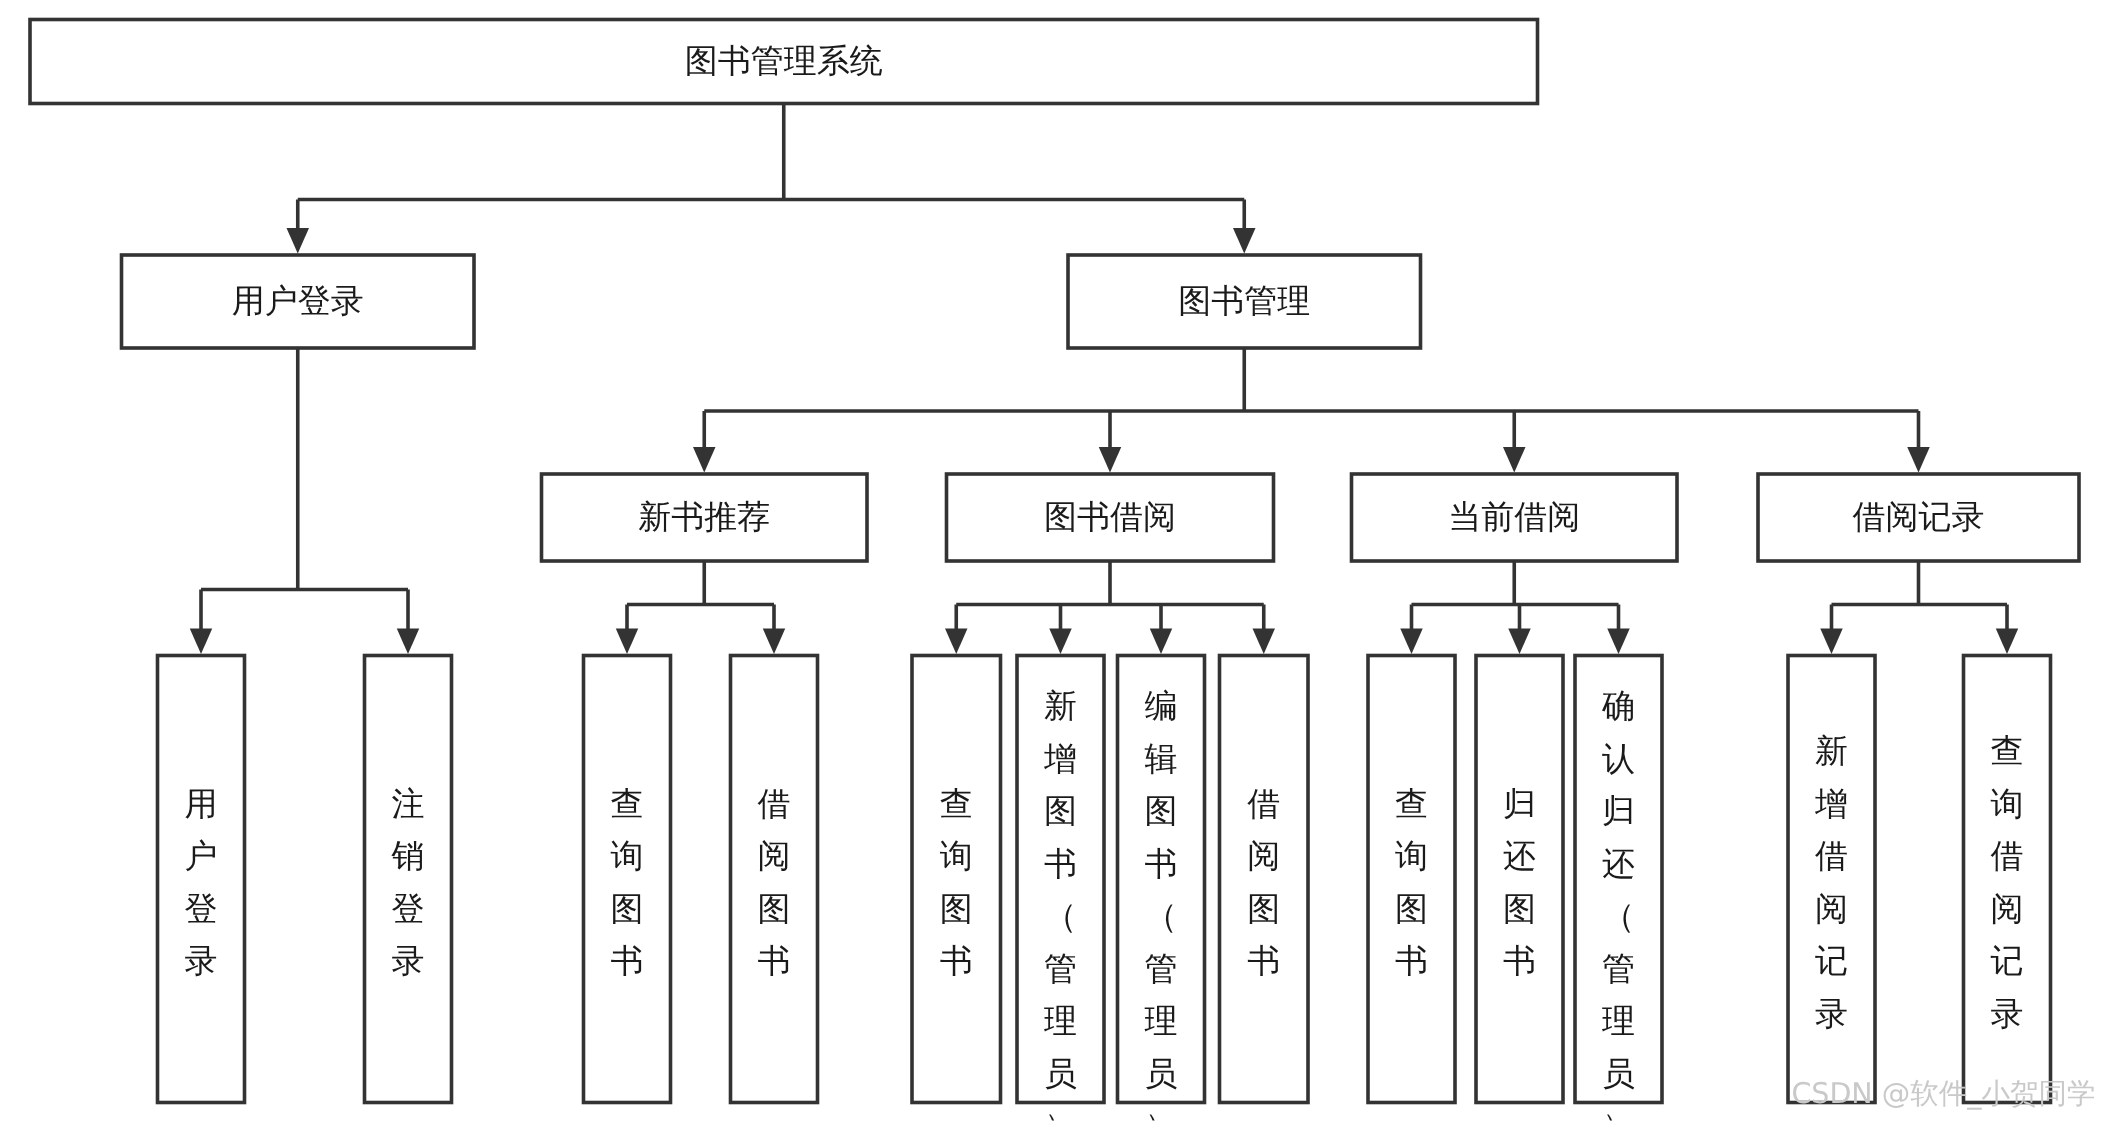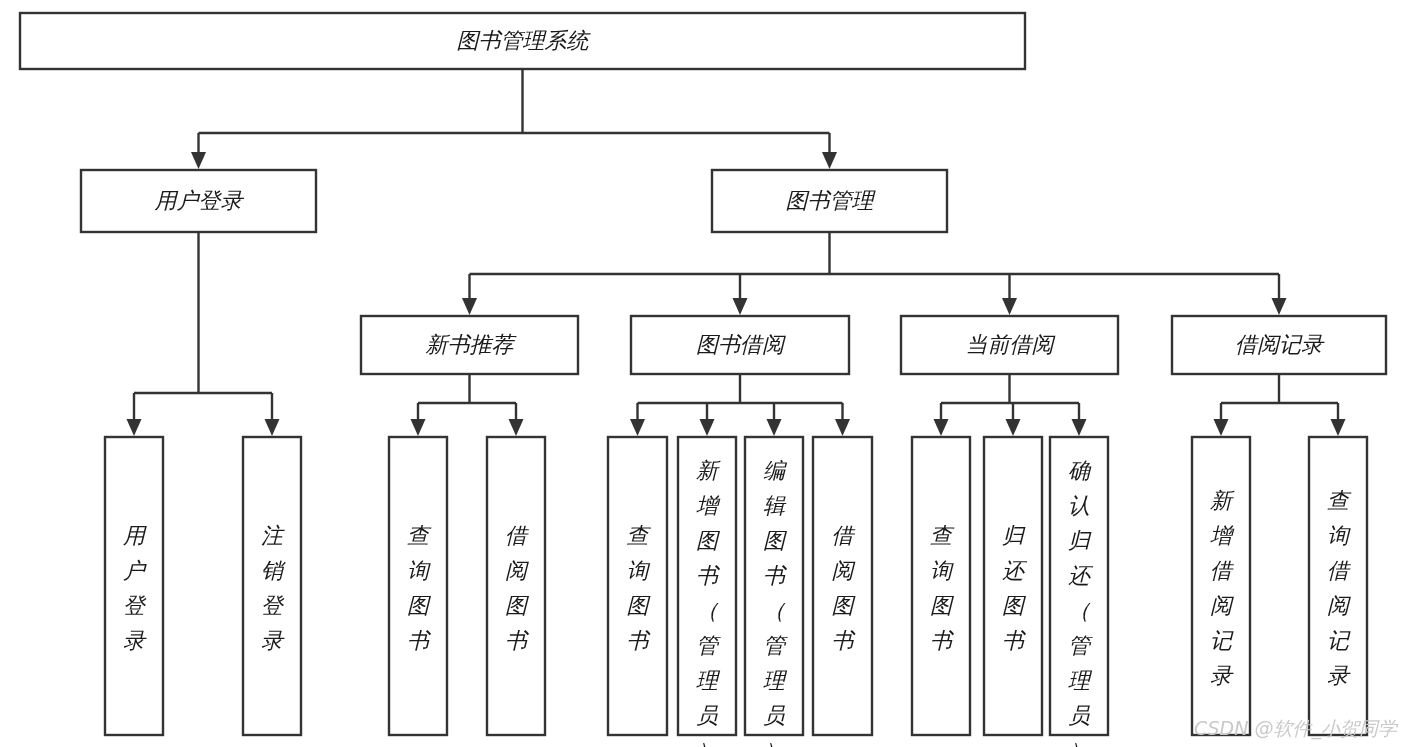--- a/index.html
+++ b/index.html
@@ -13,21 +13,20 @@
     position: relative;
     font-family: "DejaVu Sans", "Liberation Sans", sans-serif;
     overflow: hidden;
   }
   #diagram-root {
     position: absolute;
     left: 0;
     top: 0;
     width: 1117px;
     height: 747px;
-    font-style: italic;
   }
   .node-box {
     fill: #ffffff;
     stroke: #333333;
     stroke-width: 2.4;
   }
   .node-label {
     fill: #1a1a1a;
     font-family: "DejaVu Sans", "Liberation Sans", sans-serif;
     font-size: 22px;

